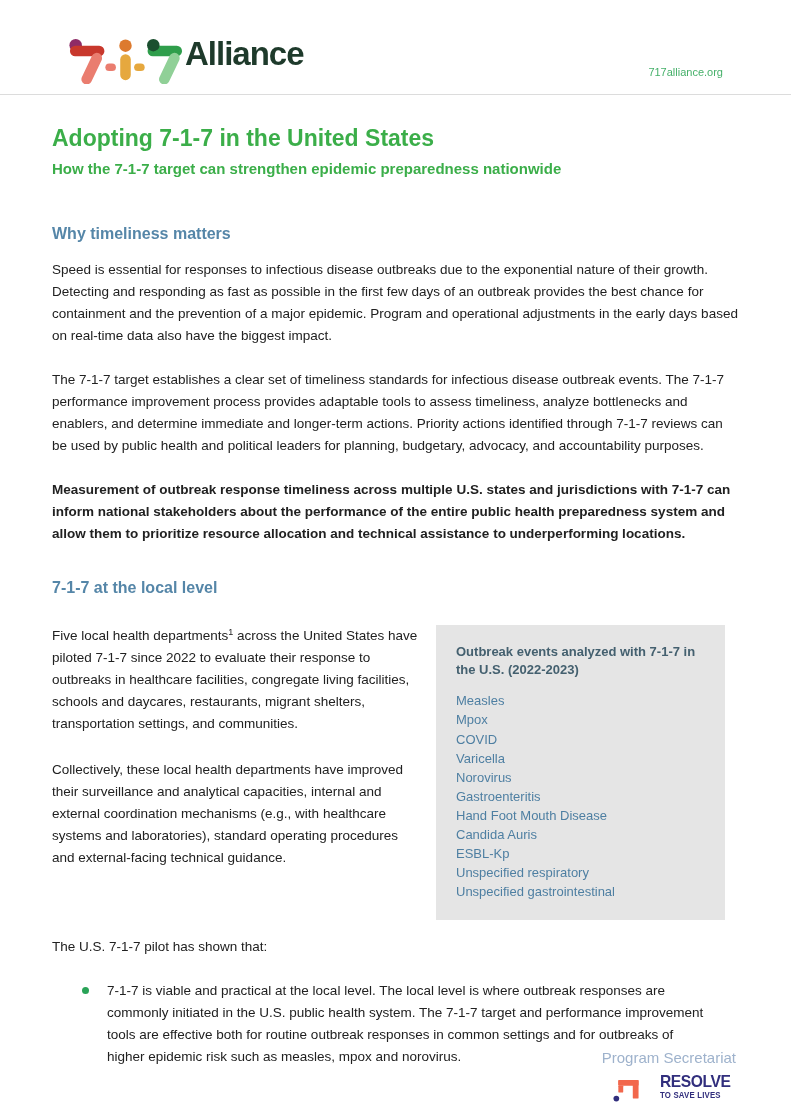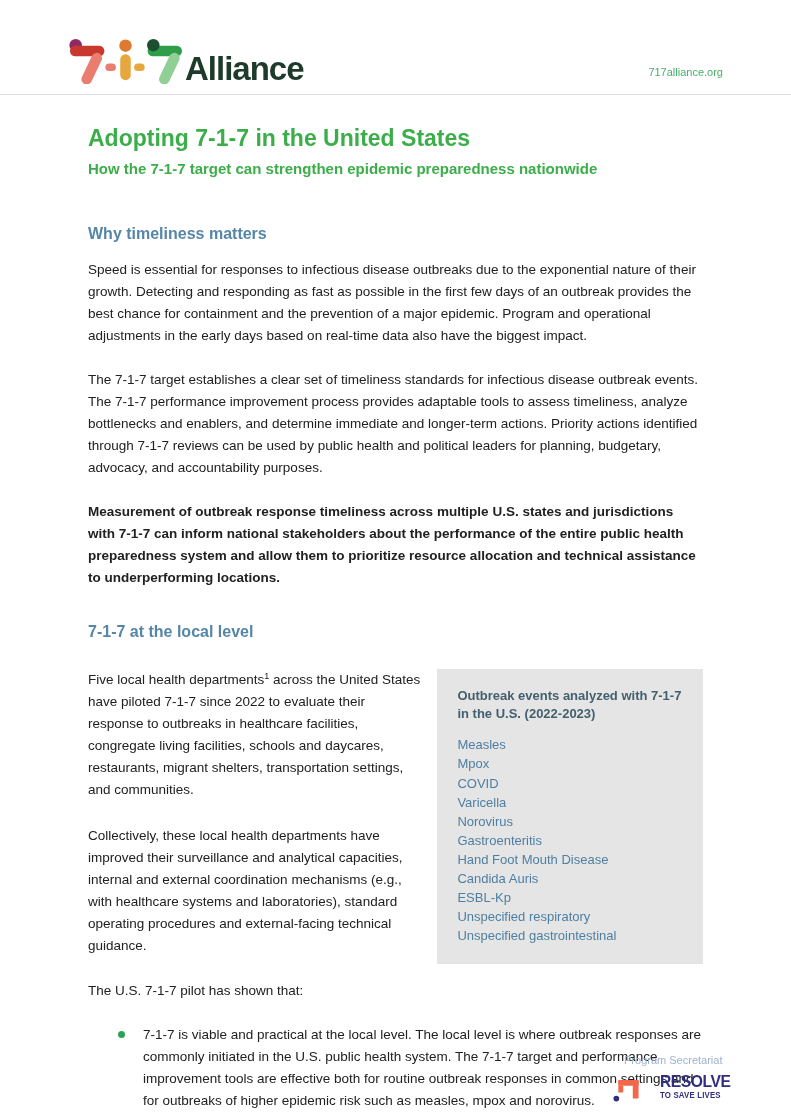--- a/index.html
+++ b/index.html
@@ -1,24 +1,24 @@
 <!DOCTYPE html>
 <html><head>
 <meta charset="utf-8">
 <style>
   * { margin:0; padding:0; box-sizing:border-box; }
   html,body { background:#ffffff; }
   body { font-family:"Liberation Sans", sans-serif; color:#212121; }
   .page { position:relative; width:791px; height:1120px; background:#ffffff; overflow:hidden; }
-  .content { padding:0 88px; }
+  .content { padding:0 52px; }
 
   
   .header { display:flex; justify-content:space-between; align-items:flex-end;
             padding:38px 68px 10px 68px; border-bottom:1px solid #dcdcdc; }
-  .logo { display:flex; align-items:flex-end; gap:2px; }
+  .logo { display:flex; align-items:flex-start; gap:2px; }
   .logo-word { font-size:33px; font-weight:bold; color:#1e3a2b; letter-spacing:-1px; line-height:0.95; }
   .site-link { font-size:11px; color:#45b069; text-decoration:none; padding-bottom:6px; }
 
   
   .doc-title { margin-top:30px; font-size:23px; font-weight:bold; color:#3bae49; }
   .doc-subtitle { margin-top:8px; font-size:15px; font-weight:bold; color:#3bae49; }
 
   .section-heading { font-size:16px; font-weight:bold; color:#5586a8; }
   .sh-why { margin-top:48px; }
   .sh-local { margin-top:34px; }
@@ -41,21 +41,21 @@
 
   .pilot-intro { margin-top:30px; }
   .bullet-item { display:flex; margin-top:22px; }
   .bullet-dot { flex:0 0 auto; width:7px; height:7px; border-radius:50%; background:#29a357;
                 margin:7px 18px 0 30px; }
   .bullet-text { font-size:13.5px; line-height:1.63; color:#212121; width:600px; }
   .bullet-text .lead { font-weight:normal; }
 
   
   .footer { position:absolute; right:55px; bottom:16px; text-align:center; }
-  .secretariat { font-size:11px; color:#9eb2cc; margin-bottom:4px;text-align:center; }
+  .secretariat { font-size:15px; color:#9eb2cc; margin-bottom:4px;text-align:center; }
   .rtsl { display:flex; align-items:center; justify-content:flex-end; gap:17px; }
   .rtsl-text { text-align:left; color:#312e7d; }
   .rtsl-line1 { font-size:17px; font-weight:bold; letter-spacing:-0.5px; line-height:1; transform:scaleX(0.92); transform-origin:left; }
   .rtsl-line2 { font-size:8.5px; font-weight:bold; letter-spacing:0.2px; line-height:1.2; transform:scaleX(0.92); transform-origin:left; }
 </style>
 </head>
 <body>
 
 <div class="page">
 

